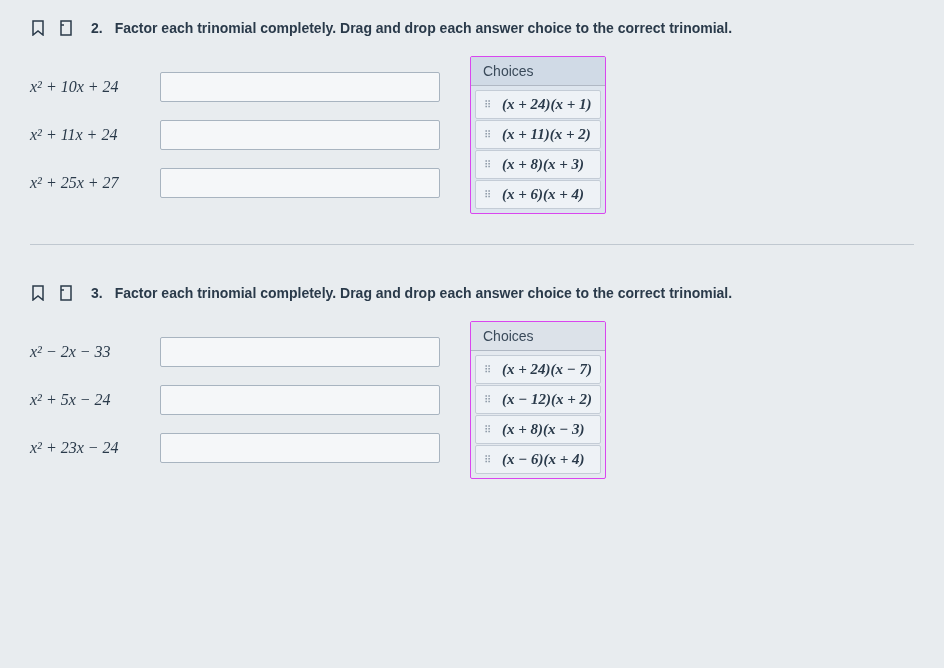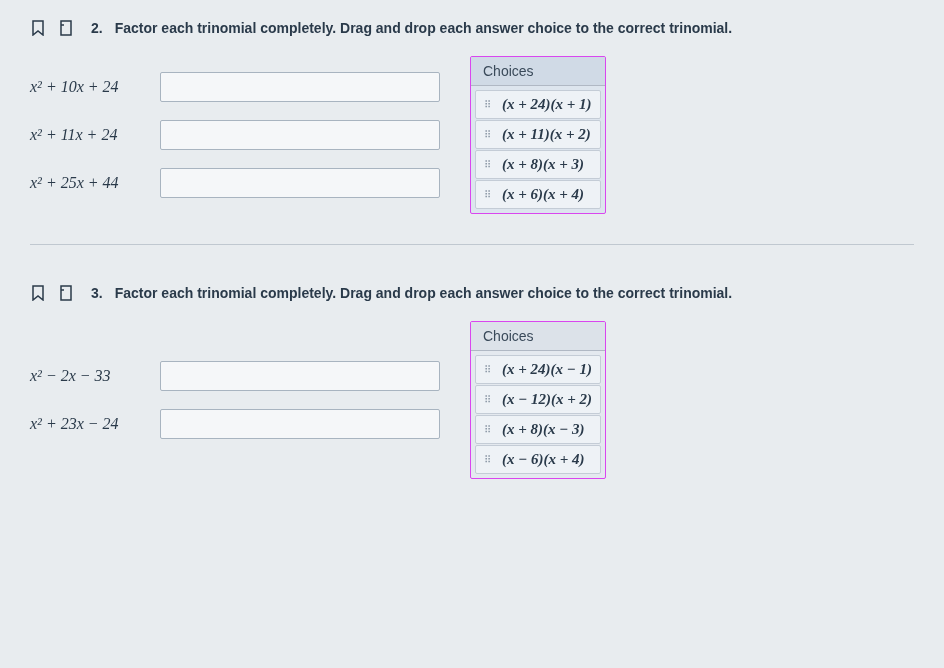--- a/index.html
+++ b/index.html
@@ -158,21 +158,21 @@
     <div class="trinomials">
       <div class="trinomial-row">
         <span class="trinomial-label">x² + 10x + 24</span>
         <div class="drop-zone"></div>
       </div>
       <div class="trinomial-row">
         <span class="trinomial-label">x² + 11x + 24</span>
         <div class="drop-zone"></div>
       </div>
       <div class="trinomial-row">
-        <span class="trinomial-label">x² + 25x + 44</span>
+        <span class="trinomial-label">x² + 25x + 27</span>
         <div class="drop-zone"></div>
       </div>
     </div>
     <div class="choices-panel">
       <div class="choices-header">Choices</div>
       <div class="choice-list">
         <div class="choice-item">
           <span class="drag-handle">⠿</span>
           <span class="choice-text">(x + 24)(x + 1)</span>
         </div>
@@ -208,30 +208,34 @@
     <span class="qtext">3.</span>
     <span>Factor each trinomial completely. Drag and drop each answer choice to the correct trinomial.</span>
   </div>
   <div class="question-body">
     <div class="trinomials">
       <div class="trinomial-row">
         <span class="trinomial-label">x² − 2x − 33</span>
         <div class="drop-zone"></div>
       </div>
       <div class="trinomial-row">
+        <span class="trinomial-label">x² + 5x − 24</span>
+        <div class="drop-zone"></div>
+      </div>
+      <div class="trinomial-row">
         <span class="trinomial-label">x² + 23x − 24</span>
         <div class="drop-zone"></div>
       </div>
     </div>
     <div class="choices-panel plain">
       <div class="choices-header">Choices</div>
       <div class="choice-list">
         <div class="choice-item">
           <span class="drag-handle">⠿</span>
-          <span class="choice-text">(x + 24)(x − 1)</span>
+          <span class="choice-text">(x + 24)(x − 7)</span>
         </div>
         <div class="choice-item">
           <span class="drag-handle">⠿</span>
           <span class="choice-text">(x − 12)(x + 2)</span>
         </div>
         <div class="choice-item">
           <span class="drag-handle">⠿</span>
           <span class="choice-text">(x + 8)(x − 3)</span>
         </div>
         <div class="choice-item">

